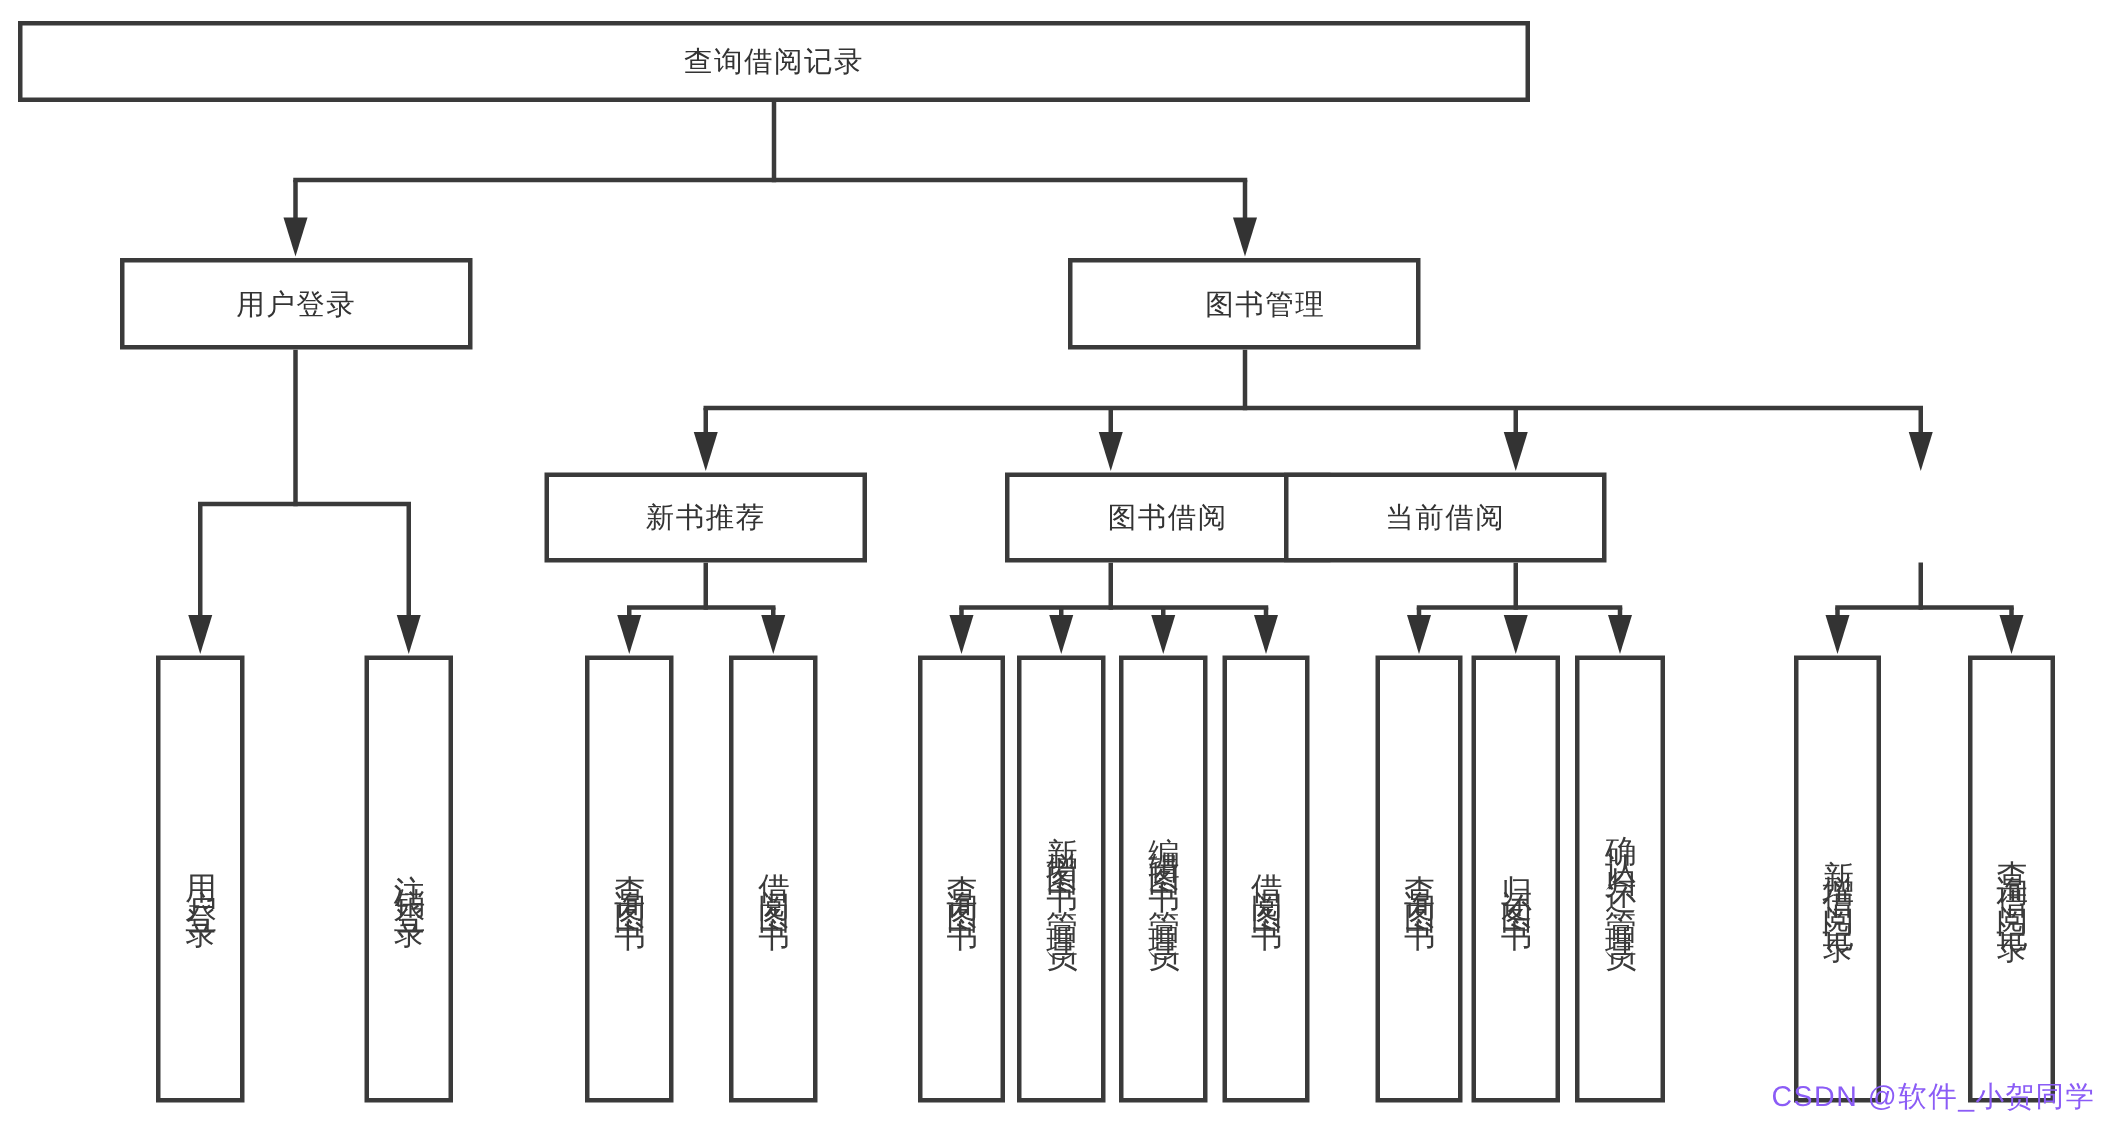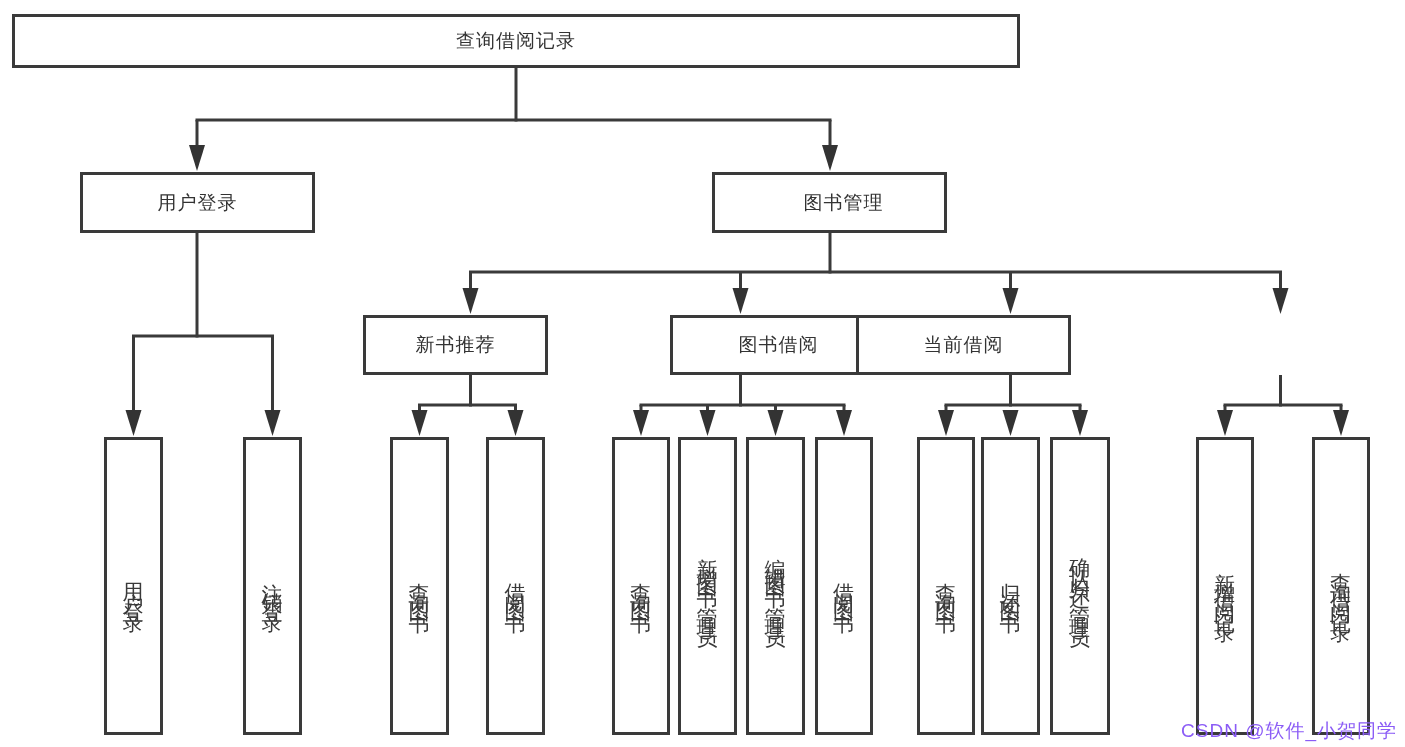--- a/index.html
+++ b/index.html
@@ -27,21 +27,21 @@
     text-orientation:mixed;
     font-size:21px;
     letter-spacing:10px;
     line-height:1;
     color:#3a3a3a;
     white-space:nowrap;
   }
   .root{left:12px;top:14px;width:1008px;height:54px;}
   .n-login{left:80px;top:172px;width:235px;height:61px;}
   .n-mgmt{left:712px;top:172px;width:235px;height:61px;padding-left:28px;}
-  .n-newbook{left:363px;top:315px;width:185px;height:60px;}
+  .n-newbook{left:363px;top:315px;width:215px;height:60px;}
   .n-borrow{left:633px;top:315px;width:217px;height:60px;margin-left:37px;}
   .n-current{left:856px;top:315px;width:215px;height:60px;}
   .n-records{left:1173px;top:315px;width:215px;height:60px;}
   .leaf{top:437px;height:298px;}
   .lf-user-login{left:104px;width:59px;}
   .lf-logout{left:243px;width:59px;}
   .lf-nb-query{left:390px;width:59px;}
   .lf-nb-borrow{left:486px;width:59px;}
   .lf-bw-query{left:612px;width:58px;}
   .lf-bw-add{left:678px;width:59px;}

